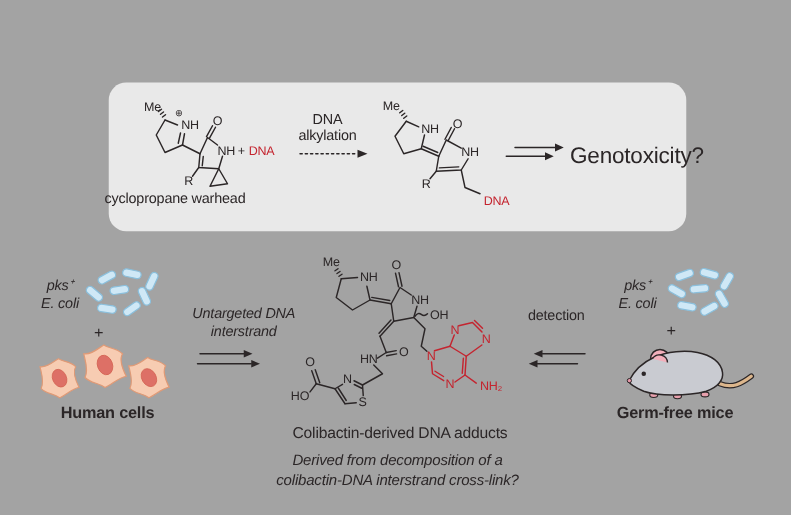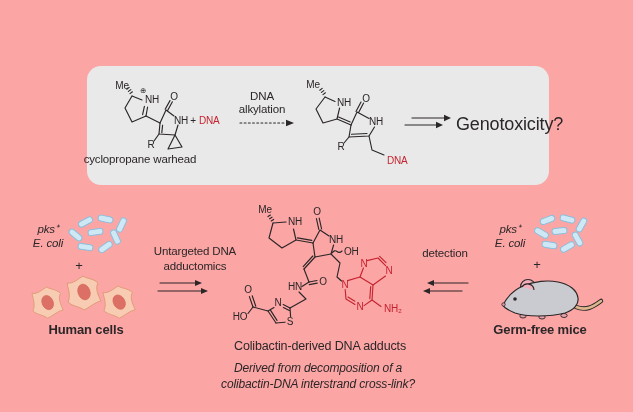--- a/index.html
+++ b/index.html
@@ -1,16 +1,16 @@
 <!DOCTYPE html>
 <html><head>
 <meta charset="utf-8">
 <style>
   html,body{margin:0;padding:0;background:#fff;}
-  .fig{position:relative;width:633px;height:412px;background:#fca5a5;overflow:hidden;
+  .fig{position:relative;width:633px;height:412px;background:#a3a3a3;overflow:hidden;
        font-family:"Liberation Sans",sans-serif;color:#2b2627;letter-spacing:-0.15px;}
   .graybox{position:absolute;left:87px;top:66px;width:462px;height:119px;background:#e9e9e9;border-radius:14px;}
   .lbl{position:absolute;text-align:center;line-height:1.18;color:#2b2627;}
   .cap{font-size:11.5px;line-height:13.5px;}
   .boldlbl{font-size:13px;font-weight:bold;}
   .organism{font-size:11.5px;font-style:italic;line-height:13.5px;}
   .method{font-size:11.5px;line-height:14.5px;}
   .plus{font-size:13px;}
   .footnote{font-size:12px;font-style:italic;line-height:16px;}
   .geno{font-size:18px;white-space:nowrap;text-align:left;}
@@ -139,23 +139,23 @@
     </g>
     <g transform="translate(73,11) scale(0.95)">
       <path class="cellbody" d="M16,1 C20,4 26,3 31,8 C28,13 31,20 34,26 C28,27 22,33 17,35 C12,31 6,32 1,27 C4,21 1,13 0,8 C6,9 11,4 16,1 Z"></path>
       <ellipse class="nucleus" cx="17" cy="18" rx="6" ry="8" transform="rotate(-30 17 18)"></ellipse>
     </g>
   </svg>
   <div class="lbl boldlbl" style="left:24px;top:322px;width:124px;">
     <span>Human cells</span>
   </div>
 
-  <div class="lbl method" style="left:133px;top:244px;width:124px;">
+  <div class="lbl method" style="left:133px;top:244px;width:124px;font-style:italic;">
     <div>Untargeted DNA</div>
-    <div>adductomics</div>
+    <div>interstrand</div>
   </div>
   <svg style="left:154px;top:279px;" width="60" height="18" viewBox="0 0 60 18">
     <path class="bond" d="M6,4 L41,4"></path>
       <polygon class="head" points="41,1 48,4 41,7"></polygon>
     <path class="bond" d="M4,12 L47,12"></path>
       <polygon class="head" points="47,9 54,12 47,15"></polygon>
   </svg>
 
   <svg style="left:220px;top:196px;" width="205" height="155" viewBox="0 0 205 155">
 

